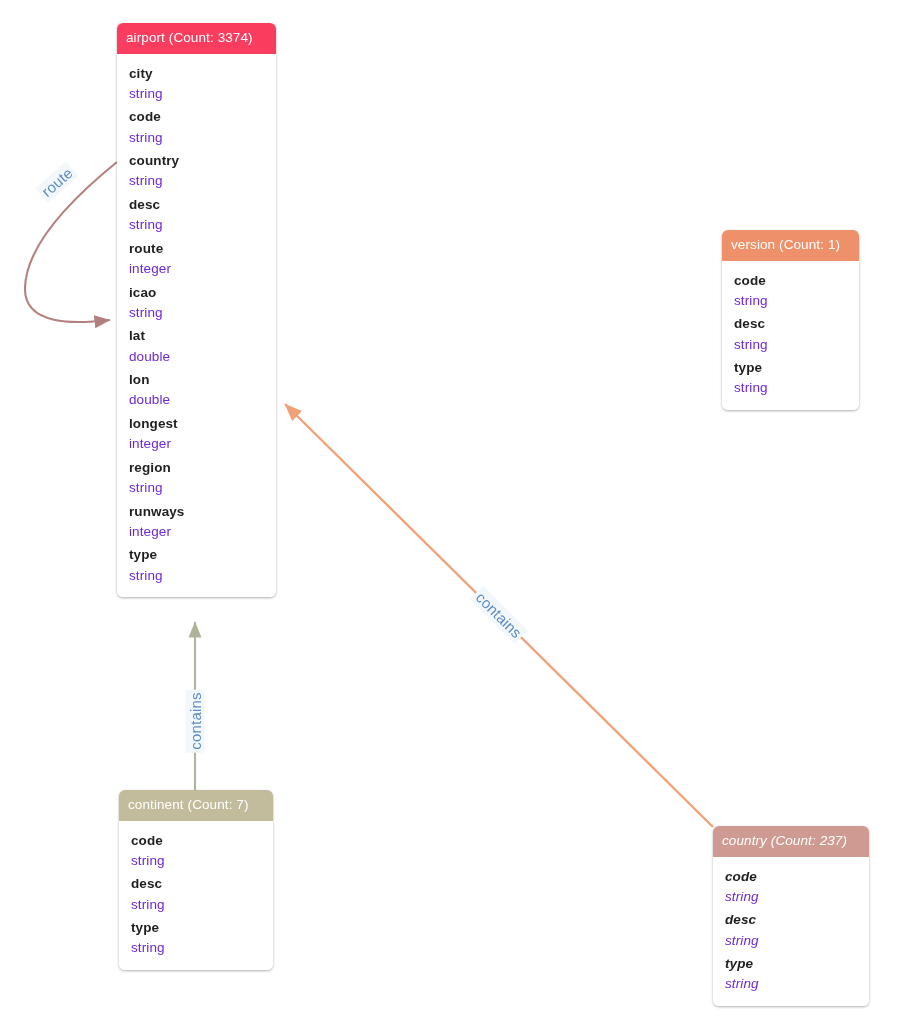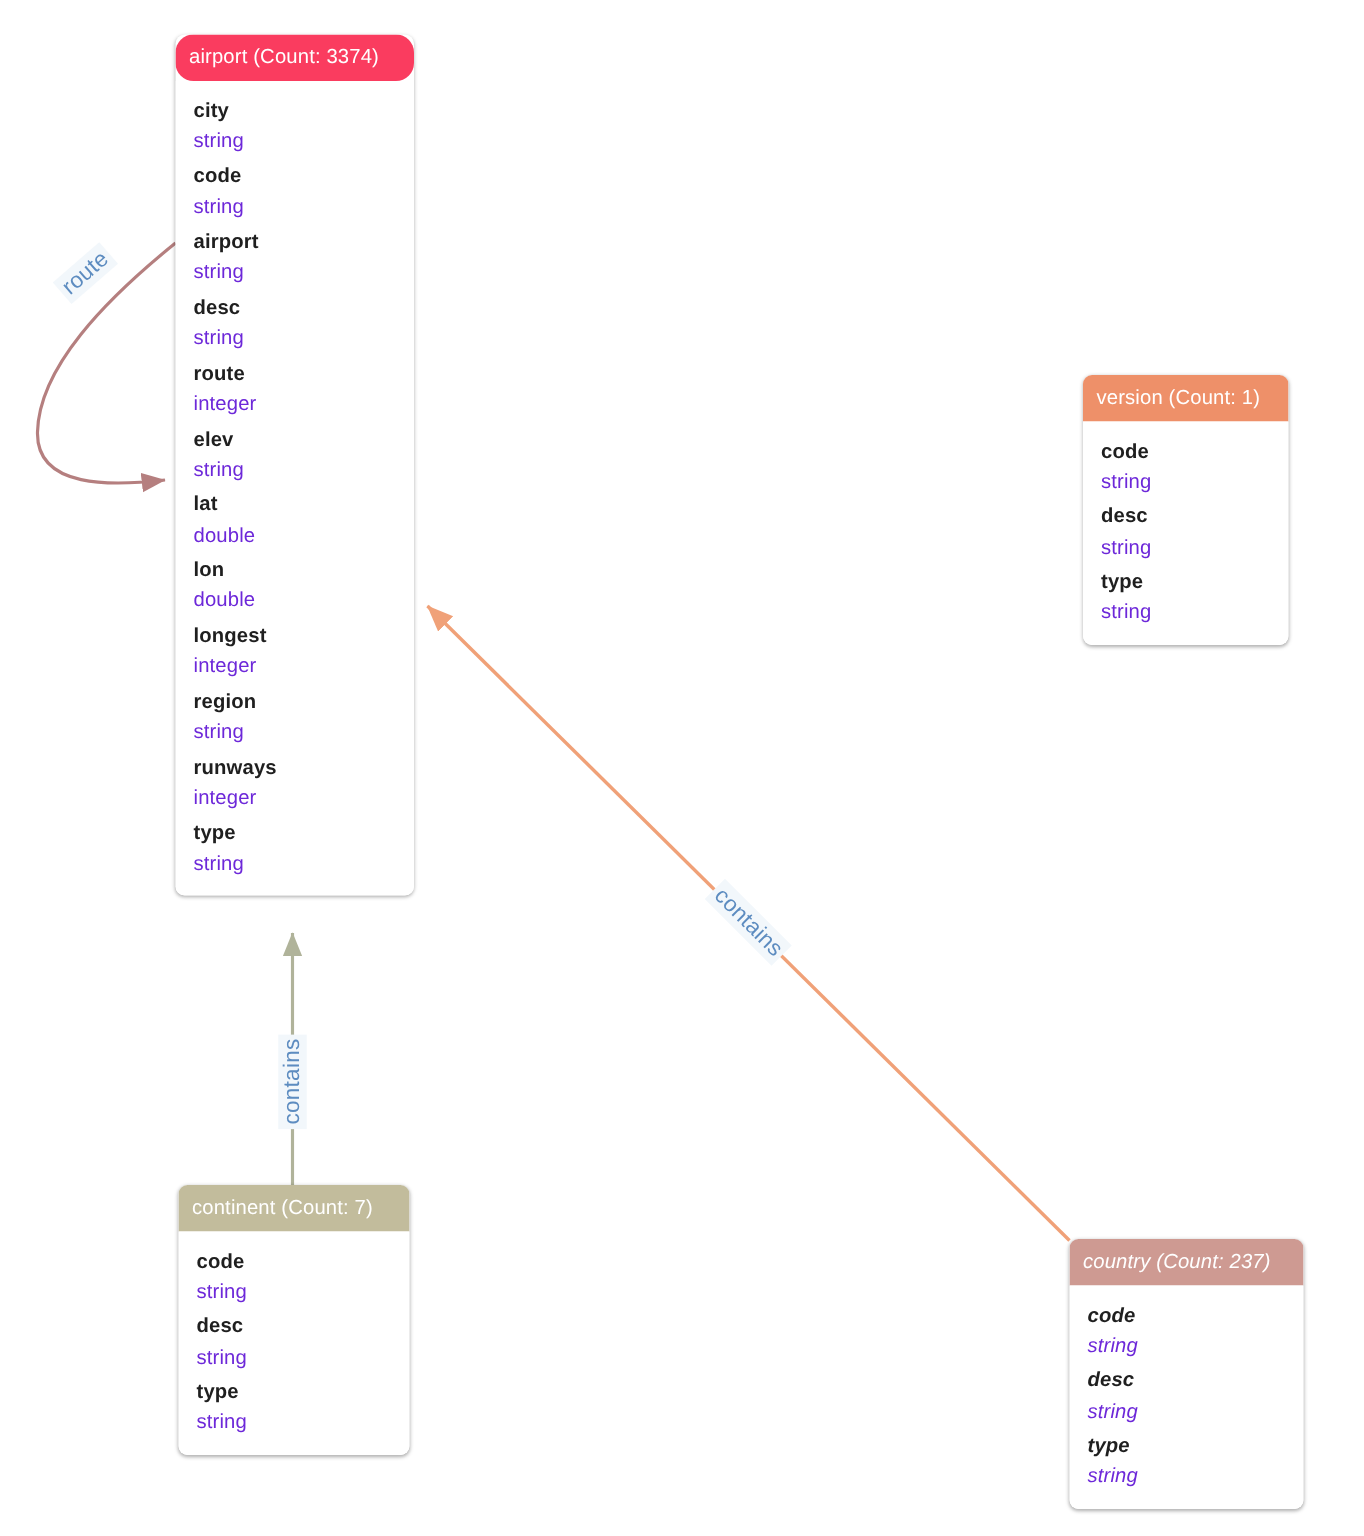--- a/index.html
+++ b/index.html
@@ -111,44 +111,44 @@
     <path d="M713,827 L285,404" fill="none" stroke="#f0a178" stroke-width="2.3" marker-end="url(#ah-orange)"></path>
   </svg>
 
   <div class="edge-label" style="left:57px; top:182px; transform: translate(-50%,-50%) rotate(-41deg);">route</div>
 
   <div class="edge-label" style="left:195px; top:721px; transform: translate(-50%,-50%) rotate(-90deg);">contains</div>
 
   <div class="edge-label" style="left:499px; top:615px; transform: translate(-50%,-50%) rotate(45deg);">contains</div>
 
   <div class="node" style="left:117px; top:23px; width:159px;">
-    <div class="node-header" style="background:#fa3c5f;border-radius:12px;">airport (Count: 3374)</div>
+    <div class="node-header" style="background:#fa3c5f;">airport (Count: 3374)</div>
     <div class="node-body">
       <div class="field">
         <div class="field-name">city</div>
         <div class="field-type">string</div>
       </div>
       <div class="field">
         <div class="field-name">code</div>
         <div class="field-type">string</div>
       </div>
       <div class="field">
-        <div class="field-name">airport</div>
+        <div class="field-name">country</div>
         <div class="field-type">string</div>
       </div>
       <div class="field">
         <div class="field-name">desc</div>
         <div class="field-type">string</div>
       </div>
       <div class="field">
         <div class="field-name">route</div>
         <div class="field-type">integer</div>
       </div>
       <div class="field">
-        <div class="field-name">elev</div>
+        <div class="field-name">icao</div>
         <div class="field-type">string</div>
       </div>
       <div class="field">
         <div class="field-name">lat</div>
         <div class="field-type">double</div>
       </div>
       <div class="field">
         <div class="field-name">lon</div>
         <div class="field-type">double</div>
       </div>
@@ -164,21 +164,21 @@
         <div class="field-name">runways</div>
         <div class="field-type">integer</div>
       </div>
       <div class="field">
         <div class="field-name">type</div>
         <div class="field-type">string</div>
       </div>
     </div>
   </div>
 
-  <div class="node" style="left:722px; top:230px; width:137px;margin-top:20px;">
+  <div class="node" style="left:722px; top:230px; width:137px;">
     <div class="node-header" style="background:#ee9069;">version (Count: 1)</div>
     <div class="node-body">
       <div class="field">
         <div class="field-name">code</div>
         <div class="field-type">string</div>
       </div>
       <div class="field">
         <div class="field-name">desc</div>
         <div class="field-type">string</div>
       </div>

